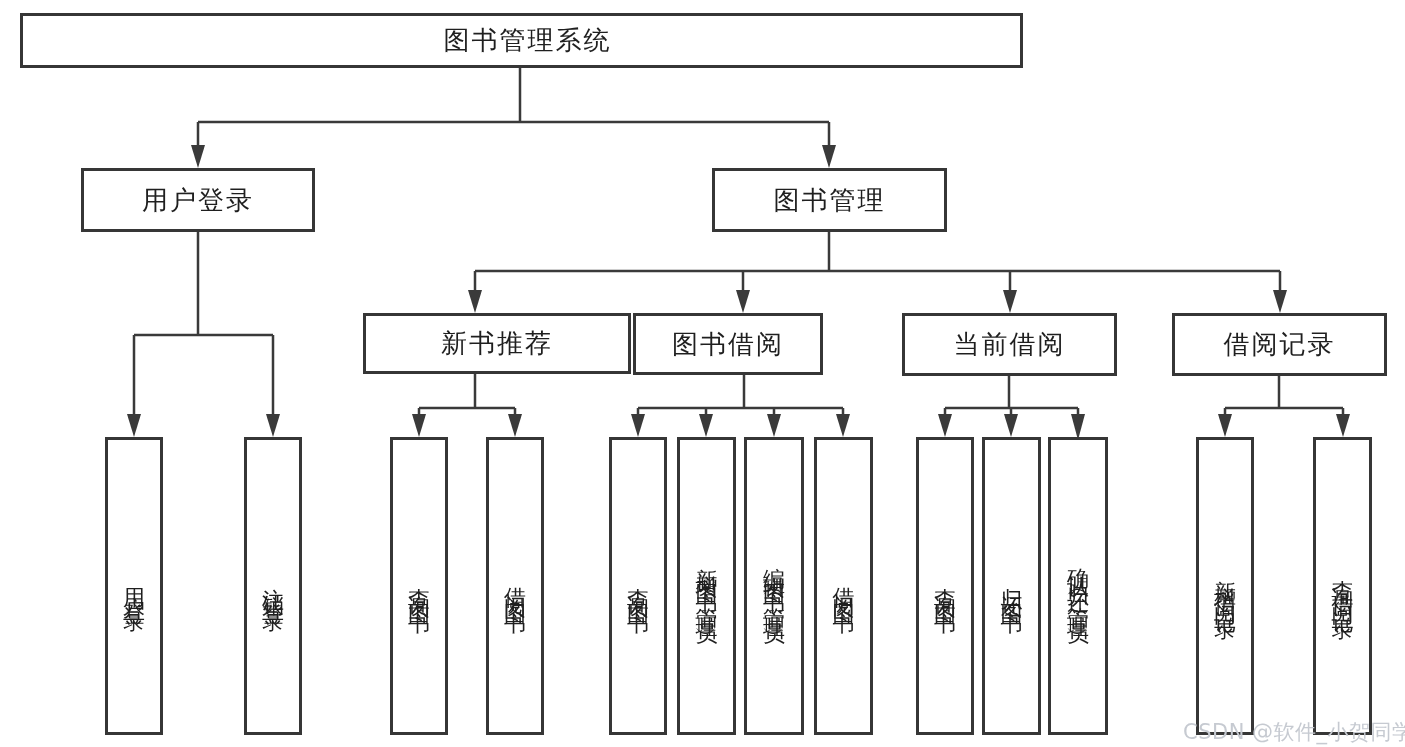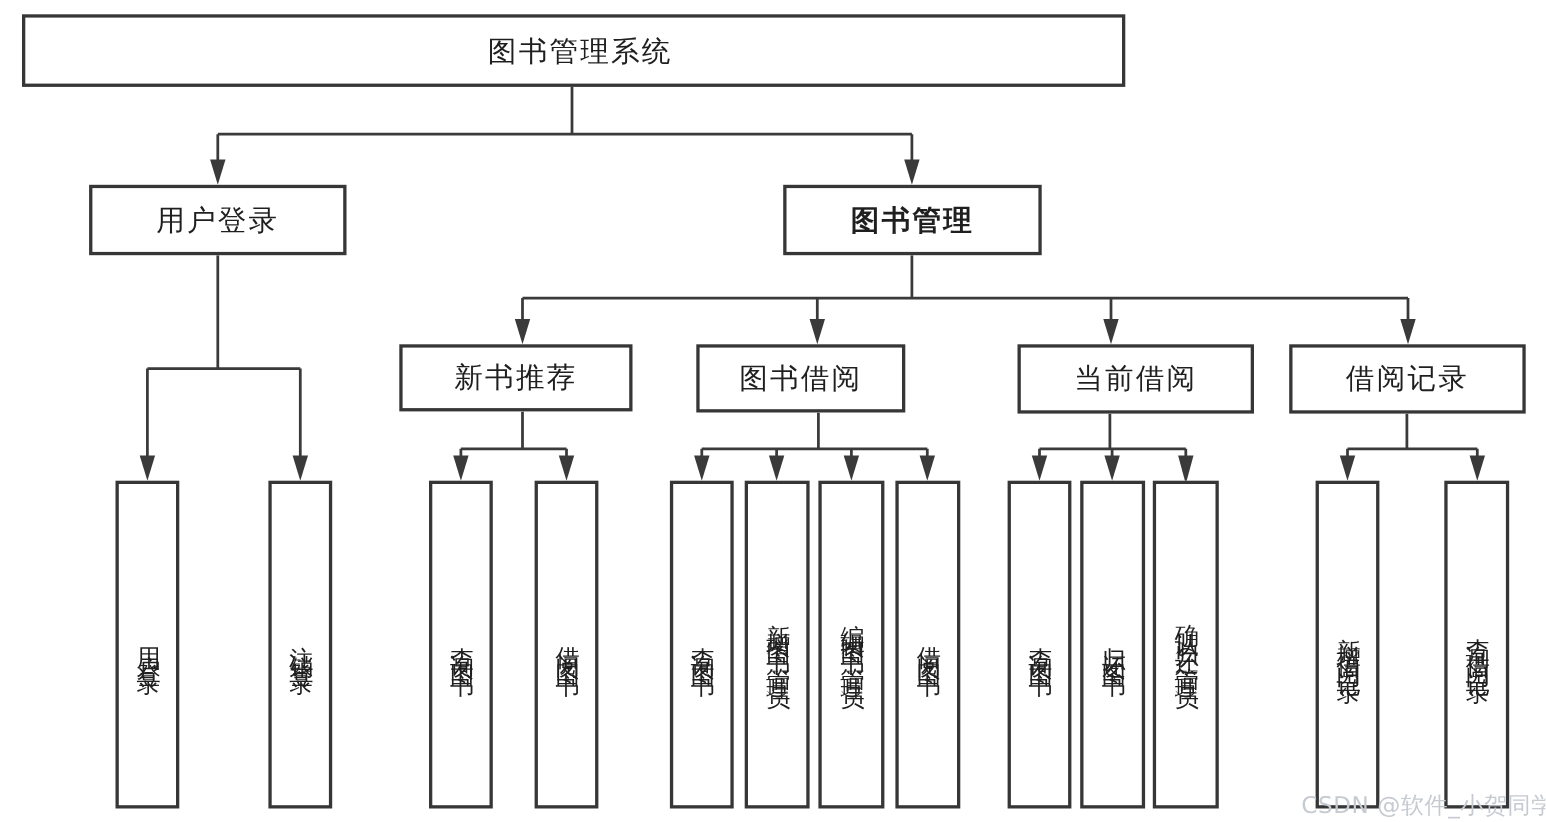--- a/index.html
+++ b/index.html
@@ -42,26 +42,26 @@
     color: #1f1f1f;
   }
   .vlabel {
     writing-mode: vertical-lr;
     text-orientation: mixed;
     font-size: 22px;
     line-height: 1;
     letter-spacing: 8px;
   }
   
-  #root          { left: 20px;   top: 13px;  width: 1003px; height: 66px; padding-left: 12px; }
+  #root          { left: 20px;   top: 13px;  width: 1003px; height: 55px; padding-left: 12px; }
   #userLogin     { left: 81px;   top: 168px; width: 234px;  height: 64px; }
-  #bookMgmt      { left: 712px;  top: 168px; width: 235px;  height: 64px; font-weight: bold; }
-  #newBookRec    { left: 363px;  top: 313px; width: 212px;  height: 61px; }
+  #bookMgmt      { left: 712px;  top: 168px; width: 235px;  height: 64px; }
+  #newBookRec    { left: 363px;  top: 313px; width: 268px;  height: 61px; }
   #bookBorrow    { left: 633px;  top: 313px; width: 190px;  height: 62px; }
-  #currentBorrow { left: 902px;  top: 313px; width: 215px;  height: 63px; margin-left: 23px; }
+  #currentBorrow { left: 902px;  top: 313px; width: 215px;  height: 63px; }
   #borrowRecords { left: 1172px; top: 313px; width: 215px;  height: 63px; }
   
   #g1a { left: 105px;  width: 58px; }
   #g1b { left: 244px;  width: 58px; }
   #g2a { left: 390px;  width: 58px; }
   #g2b { left: 486px;  width: 58px; }
   #g3a { left: 609px;  width: 58px; }
   #g3b { left: 677px;  width: 59px; }
   #g3c { left: 744px;  width: 60px; }
   #g3d { left: 814px;  width: 59px; }

